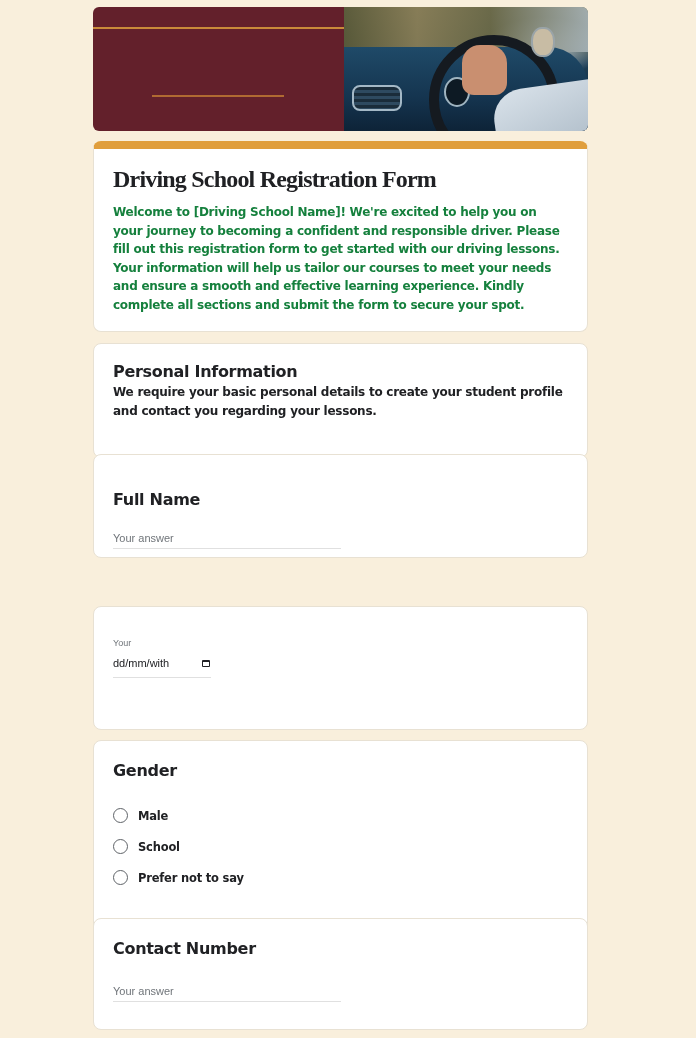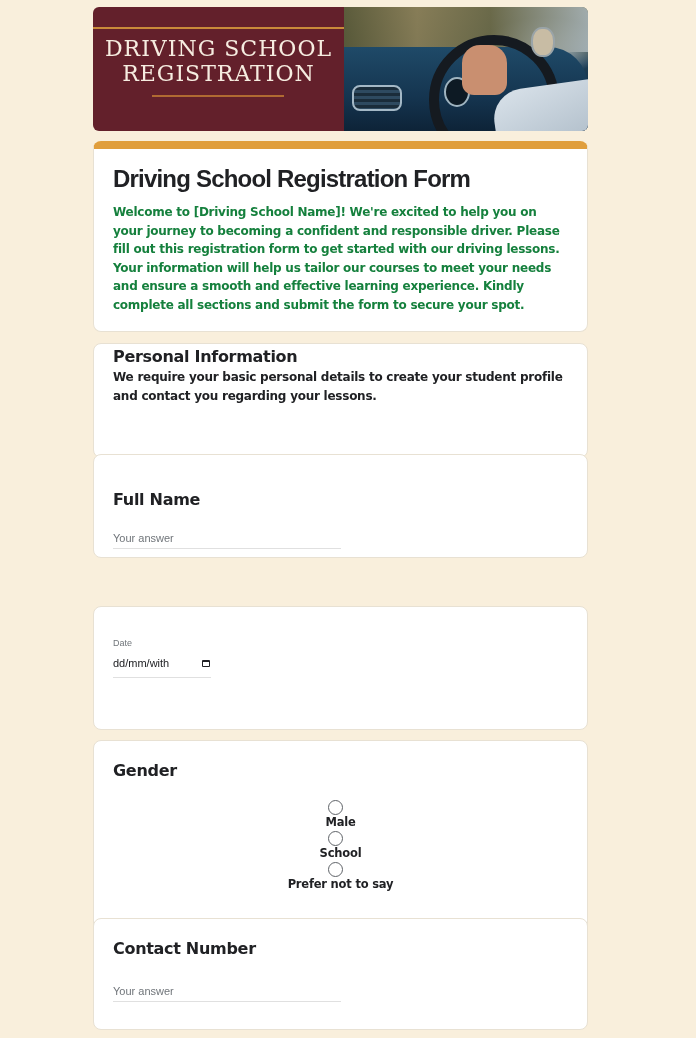--- a/index.html
+++ b/index.html
@@ -111,36 +111,36 @@
     border: 1px solid #e8e1d3;
     border-radius: 8px;
     padding: 0 19px;
   }
   .title-card {
     top: 141px; height: 191px;
     border-top: 8px solid #e09e3c;
     padding-top: 14px;
   }
   .form-title {
-    font-family: Liberation Sans, sans-serif;
+    font-family: Liberation Serif, serif;
     font-weight: bold;
     font-size: 24px;
     letter-spacing: -0.8px;
     line-height: 32px;
     color: #202124;
   }
   .form-desc {
     margin-top: 8px;
     font-size: 12px;
     font-weight: bold;
     line-height: 18.6px;
     letter-spacing: -0.25px;
     color: #15803d;
   }
-  .section-card { top: 343px; height: 115px; padding-top: 2px; }
+  .section-card { top: 343px; height: 115px; padding-top: 17px; }
   .section-title {
     font-size: 16px; font-weight: bold; line-height: 22px; letter-spacing: -0.3px;
   }
   .section-desc {
     font-size: 12px; font-weight: bold; line-height: 19px; letter-spacing: -0.25px;
   }
   .q-title {
     font-size: 16px; font-weight: bold; line-height: 22px; letter-spacing: -0.3px;
   }
   .q-fullname { top: 454px; height: 104px; padding-top: 34px; }
@@ -186,44 +186,39 @@
     border-radius: 1px;
     margin-top: 3px;
     margin-right: 1px;
   }
   .q-gender { top: 740px; height: 212px; padding-top: 19px; }
   .radio-list { margin-top: 18px; }
   .radio-row {
     display: flex; align-items: center;
     height: 31px;
     cursor: pointer;
-    flex-direction: column;
   }
   .radio-circle {
     width: 15px; height: 15px;
     border: 1.6px solid #5f6368;
     border-radius: 50%;
     margin-right: 10px;
   }
   .radio-label {
     font-size: 11.5px; font-weight: bold; letter-spacing: -0.2px; color: #202124;
   }
   .q-contact { top: 918px; height: 112px; padding-top: 19px; }
   .q-contact .text-answer { margin-top: 24px; }
 </style>
 </head>
 <body>
 
 <div class="banner">
   <div class="banner-left">
     <div class="banner-line-top"></div>
-    <div class="banner-title">
-      <div>DRIVING SCHOOL</div>
-      <div>REGISTRATION</div>
-    </div>
     <div class="banner-line-bottom"></div>
   </div>
   <div class="banner-right">
     <div class="photo-windshield"></div>
     <div class="photo-dash"></div>
     <div class="photo-vent"></div>
     <div class="photo-wheel"></div>
     <div class="photo-gauge"></div>
     <div class="photo-mirror"></div>
     <div class="photo-hand"></div>
@@ -240,21 +235,21 @@
   <div class="section-title">Personal Information</div>
   <div class="section-desc">We require your basic personal details to create your student profile and contact you regarding your lessons.</div>
 </div>
 
 <div class="card q-fullname">
   <div class="q-title">Full Name</div>
   <input type="text" class="text-answer" placeholder="Your answer" style="">
 </div>
 
 <div class="card q-dob">
-  <div class="date-label">Date</div>
+  <div class="date-label">Your</div>
   <div class="date-field">
     <span>dd/mm/with</span>
     <span class="cal-icon"></span>
   </div>
 </div>
 
 <div class="card q-gender">
   <div class="q-title">Gender</div>
   <div class="radio-list">
     <div class="radio-row">

